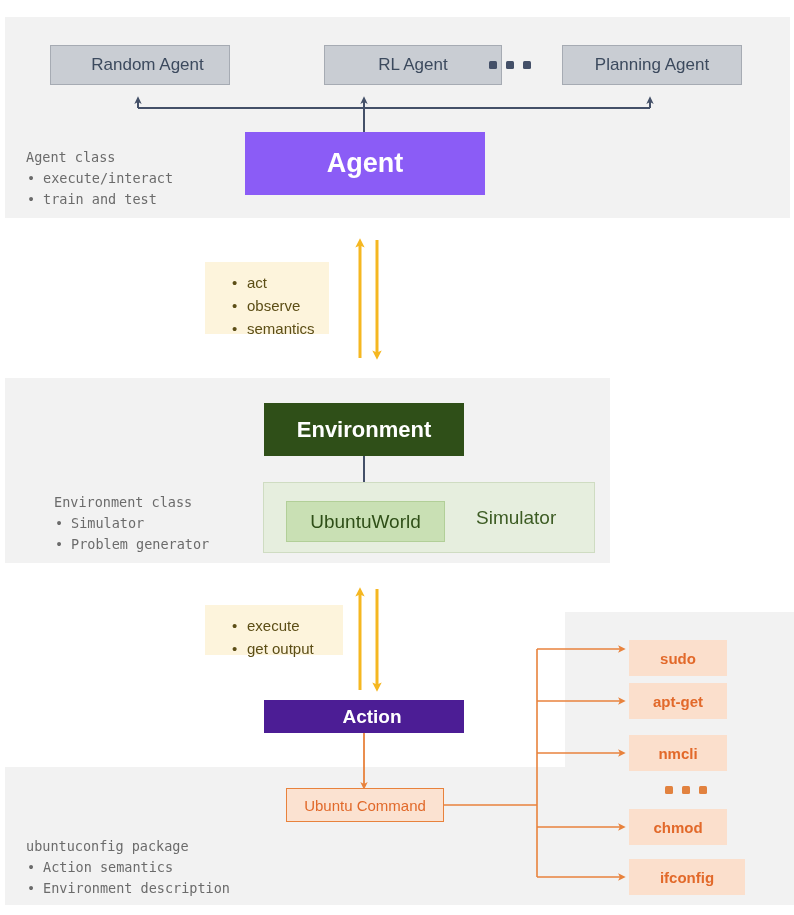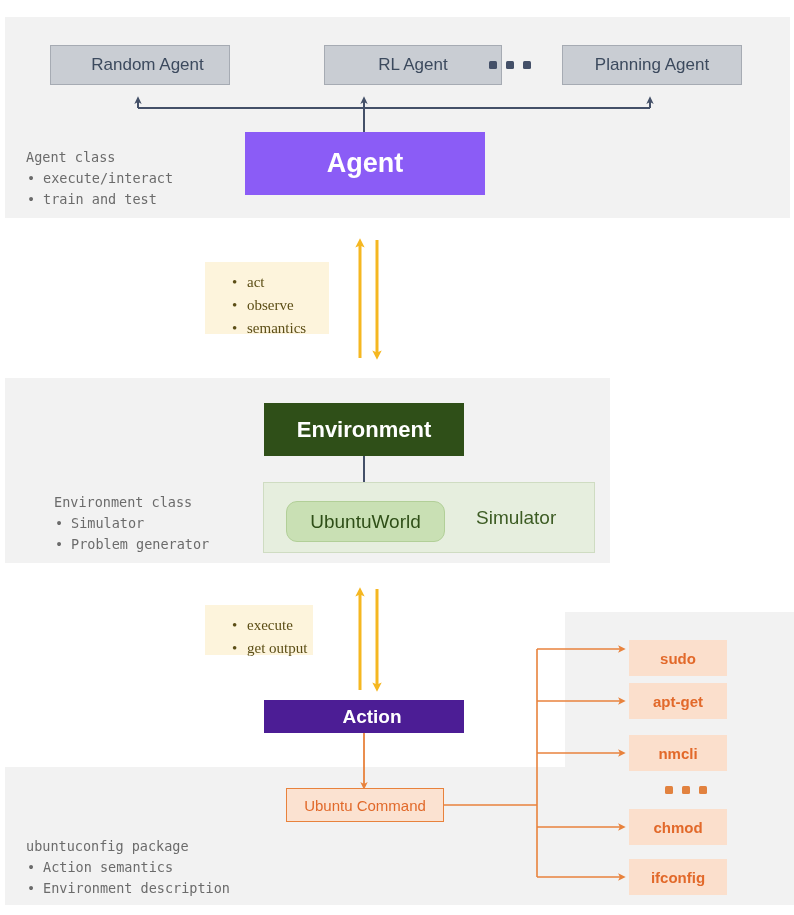--- a/index.html
+++ b/index.html
@@ -89,21 +89,20 @@
     font-weight: bold;
   }
   
   .note {
     position: absolute;
     background: #fdf4dc;
     color: #5c4e16;
     font-size: 15px;
     box-sizing: border-box;
     padding: 9px 0 9px 22px;
-    font-family: Liberation Serif, serif;
   }
   .note ul {
     margin: 0;
     padding: 0 0 0 20px;
     list-style: none;
   }
   .note li {
     position: relative;
     line-height: 23px;
     white-space: nowrap;
@@ -256,31 +255,31 @@
       <li>semantics</li>
     </ul>
   </div>
 
   <div class="box env-main" style="left:264px; top:403px; width:200px; height:53px;">Environment</div>
 
   <div class="box simulator-outer" style="left:263px; top:482px; width:332px; height:71px;">
     <span class="simulator-label">Simulator</span>
   </div>
 
-  <div class="box ubuntuworld" style="left:286px; top:501px; width:159px; height:41px;border-radius:11px;">UbuntuWorld</div>
+  <div class="box ubuntuworld" style="left:286px; top:501px; width:159px; height:41px;">UbuntuWorld</div>
 
   <div class="classnote" style="left:54px; top:492px;">
     <div>Environment class</div>
     <ul>
       <li>Simulator</li>
       <li>Problem generator</li>
     </ul>
   </div>
 
-  <div class="note" style="left:205px; top:605px; width:108px; height:50px;">
+  <div class="note" style="left:205px; top:605px; width:138px; height:50px;">
     <ul>
       <li>execute</li>
       <li>get output</li>
     </ul>
   </div>
 
   <div class="box action-main" style="left:264px; top:700px; width:200px; height:33px;">Action</div>
 
   <div class="box ubuntu-command" style="left:286px; top:788px; width:158px; height:34px;">Ubuntu Command</div>
 
@@ -291,21 +290,21 @@
   <div class="box cmd-box" style="left:629px; top:735px; width:98px; height:36px;">nmcli</div>
 
   <div class="dots orange" style="left:665px; top:786px;">
       <i></i>
       <i></i>
       <i></i>
     </div>
 
   <div class="box cmd-box" style="left:629px; top:809px; width:98px; height:36px;">chmod</div>
 
-  <div class="box cmd-box" style="left:629px; top:859px; width:98px; height:36px;">ifconfig</div>
+  <div class="box cmd-box" style="left:629px; top:859px; width:116px; height:36px;">ifconfig</div>
 
   <div class="classnote" style="left:26px; top:836px;">
     <div>ubuntuconfig package</div>
     <ul>
       <li>Action semantics</li>
       <li>Environment description</li>
     </ul>
   </div>
 
 </div>

